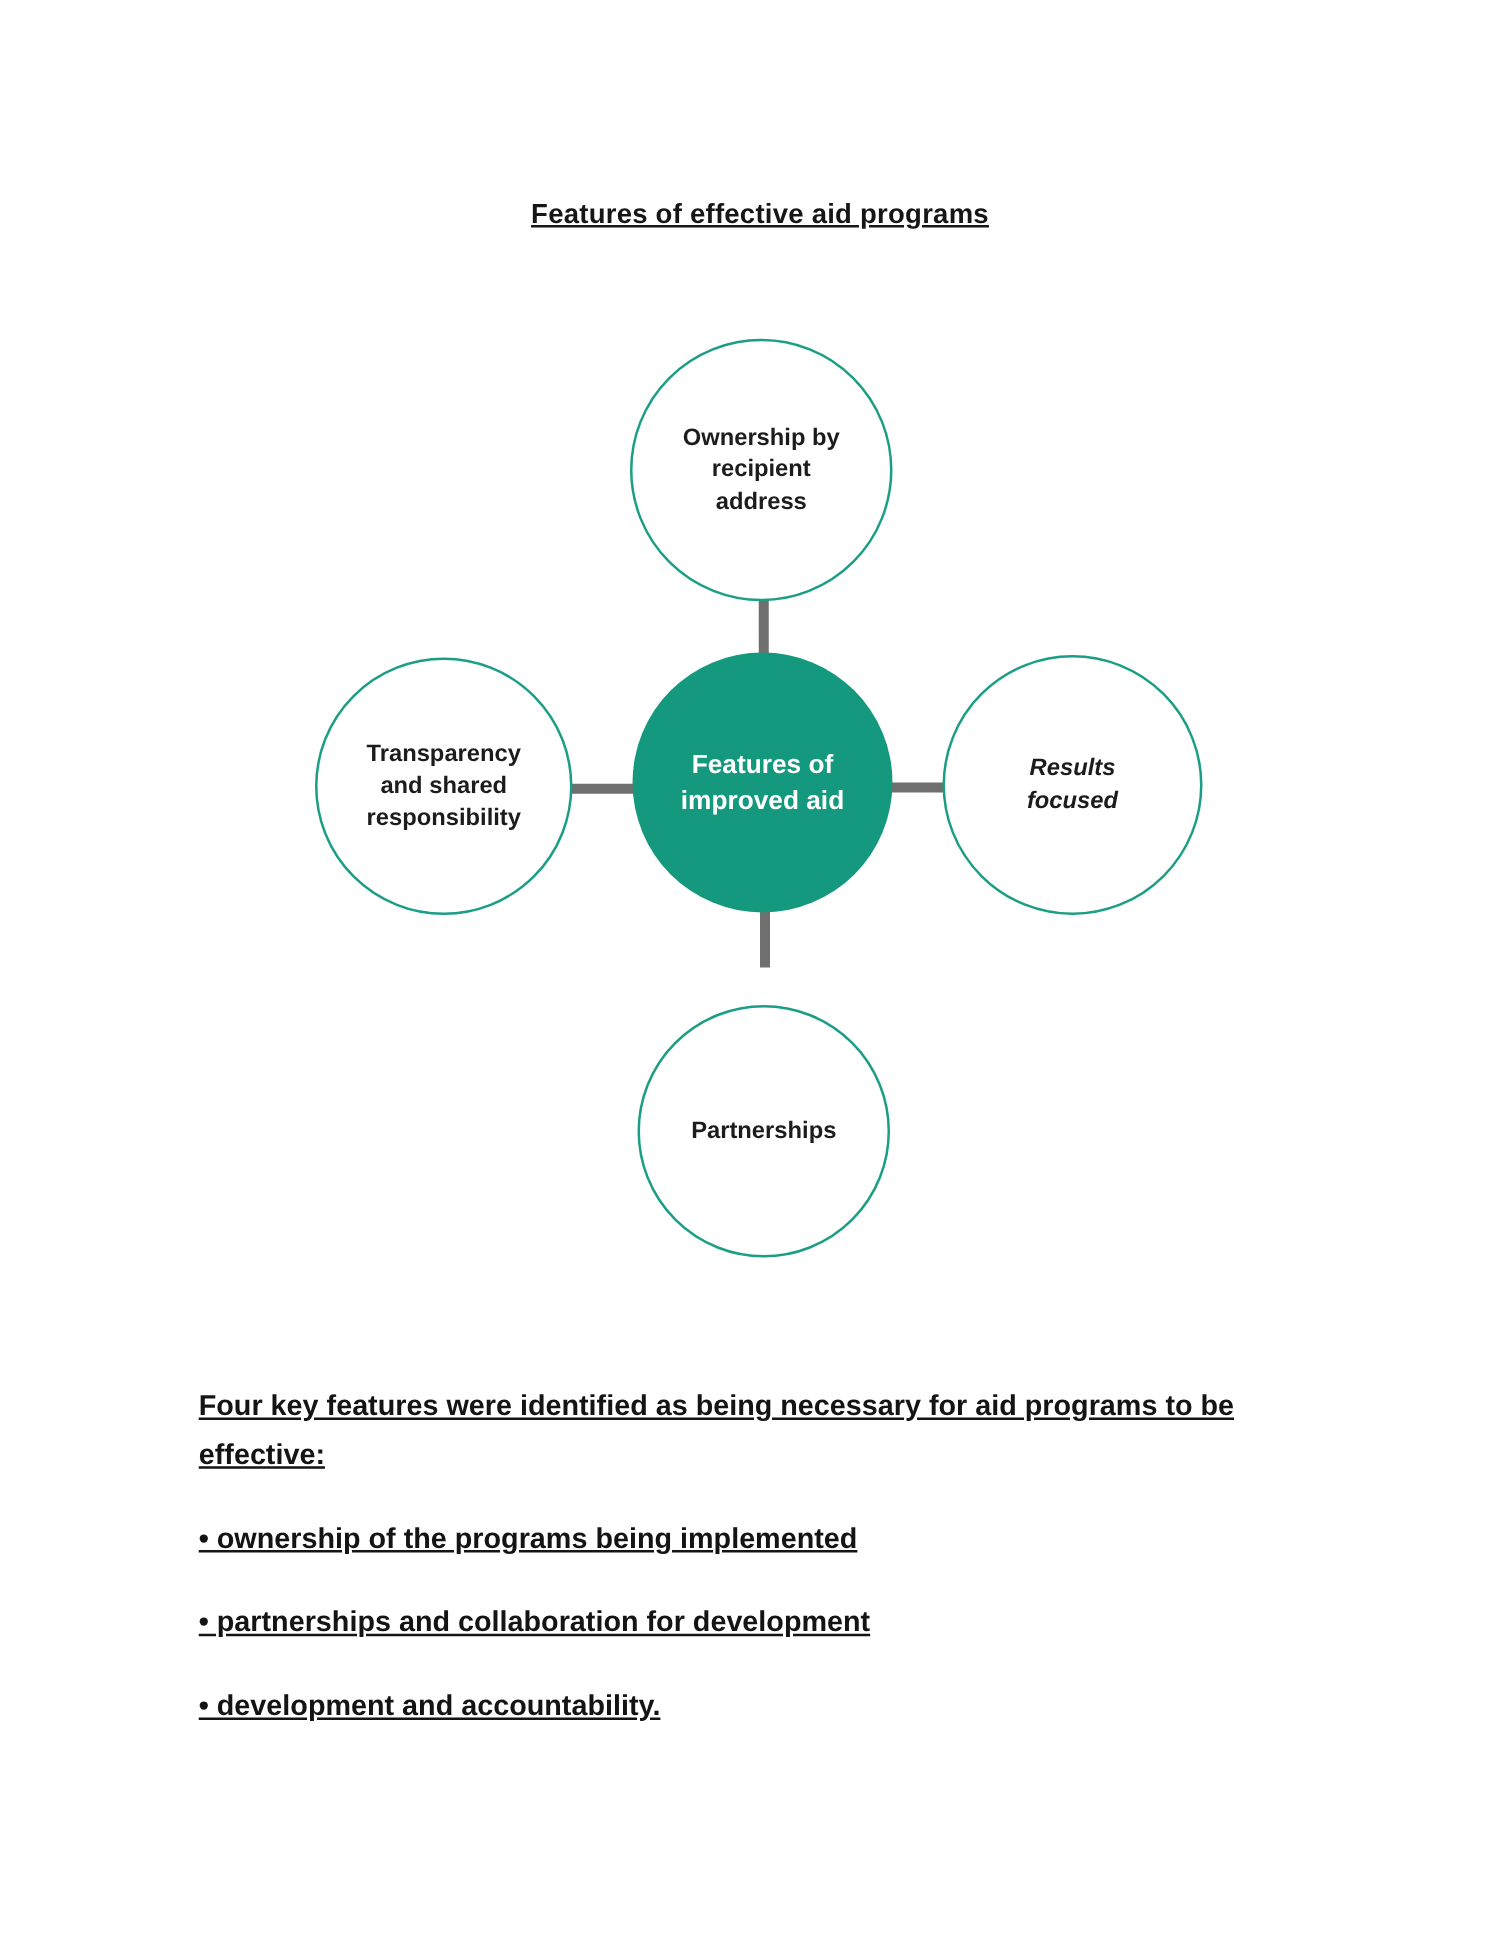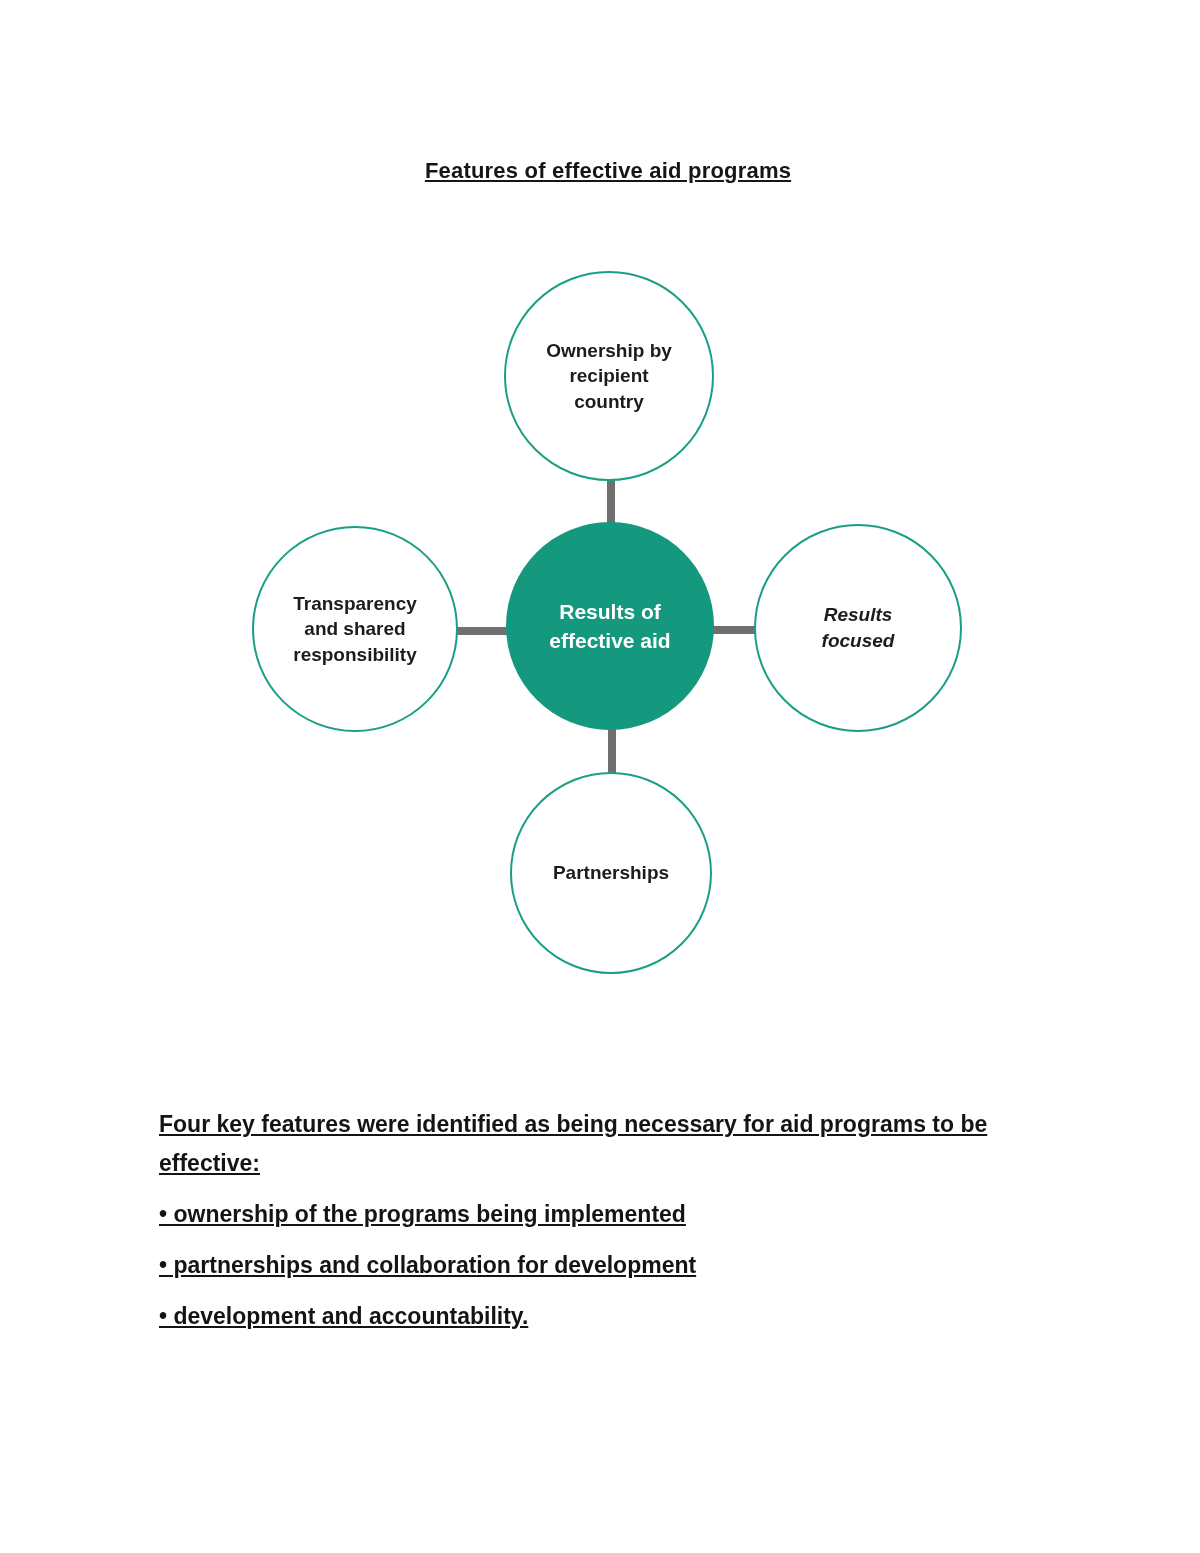--- a/index.html
+++ b/index.html
@@ -52,21 +52,21 @@
     border: 2.5px solid var(--teal);
     color: #1c1c1c;
     font-size: 19px;
     line-height: 1.35;
   }
   .circle span { display: block; padding: 0 26px; }
 
   .node-top    { left: 496px; top: 263px; width: 210px; height: 210px; }
   .node-left   { left: 244px; top: 518px; width: 206px; height: 206px; }
   .node-right  { left: 746px; top: 516px; width: 208px; height: 208px; font-style: italic; }
-  .node-bottom { left: 502px; top: 764px; width: 202px; height: 202px; }
+  .node-bottom { left: 502px; top: 796px; width: 202px; height: 202px; }
 
   .node-center {
     left: 498px; top: 514px; width: 208px; height: 208px;
     background: var(--teal-fill);
     border: none;
     color: #ffffff;
     font-size: 21px;
     line-height: 1.4;
   }
 
@@ -84,54 +84,54 @@
     width: 915px;
   }
   .body-text p {
     font-size: 23px;
     font-weight: bold;
     text-decoration: underline;
     line-height: 1.7;
     color: #141414;
     margin-top: 24px;
   }
-  .body-text p.bullet { margin-top: 4px; }
+  .body-text p.bullet { margin-top: 20px; }
 </style>
 </head>
 <body>
 
 <div class="page">
 
   <h1 class="title">Features of effective aid programs</h1>
 
   <div class="diagram">
 
     <div class="connector conn-top"></div>
     <div class="connector conn-bottom"></div>
     <div class="connector conn-left"></div>
     <div class="connector conn-right"></div>
 
     <div class="circle node-top">
-      <span>Ownership by recipient country</span>
+      <span>Ownership by recipient address</span>
     </div>
 
     <div class="circle node-left">
       <span>Transparency and shared responsibility</span>
     </div>
 
     <div class="circle node-right">
       <span>Results focused</span>
     </div>
 
     <div class="circle node-bottom">
       <span>Partnerships</span>
     </div>
 
     <div class="circle node-center">
-      <span>Results of effective aid</span>
+      <span>Features of improved aid</span>
     </div>
 
   </div>
 
   <div class="body-text">
     <p class="intro">Four key features were identified as being necessary for aid programs to be effective:</p>
 
     <p class="bullet">• ownership of the programs being implemented</p>
 
 

